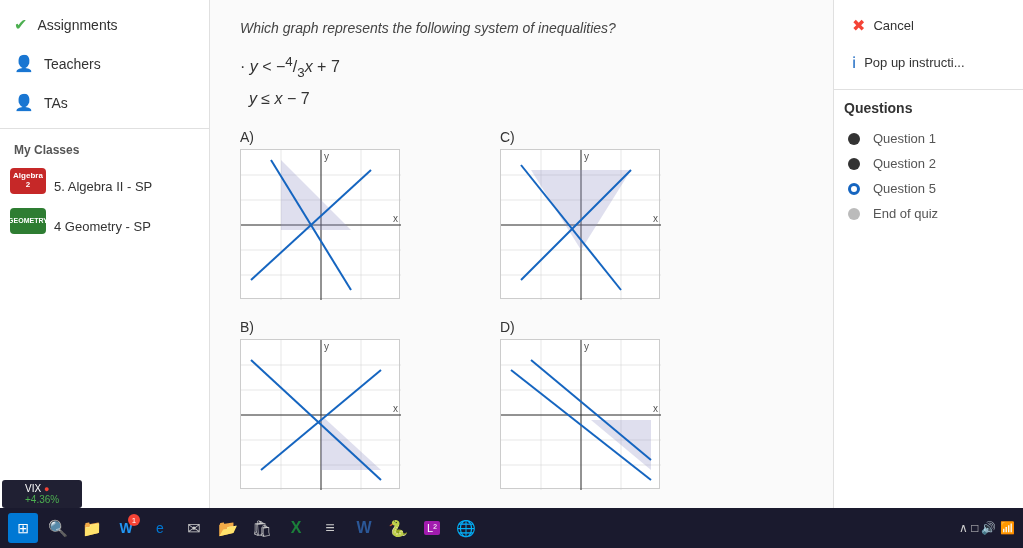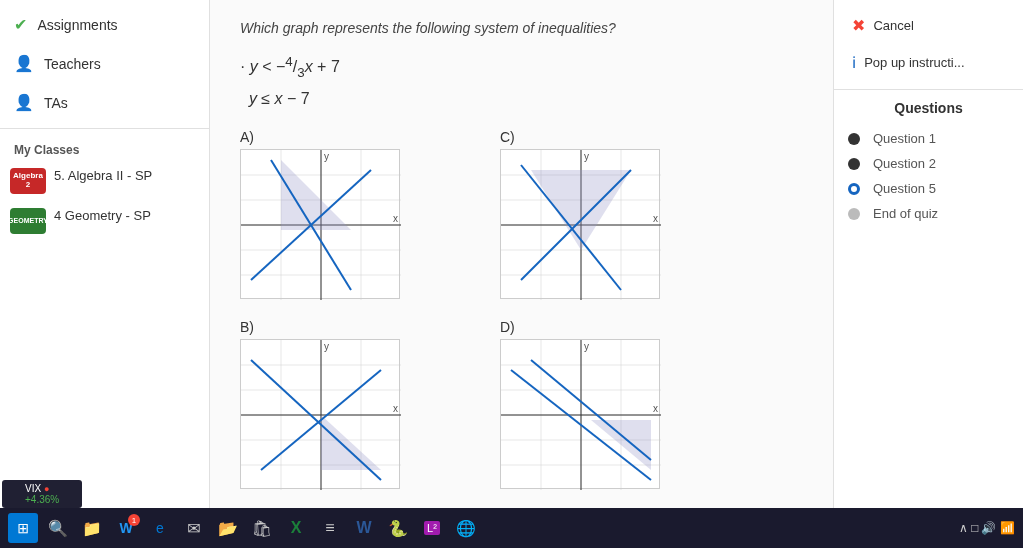--- a/index.html
+++ b/index.html
@@ -42,21 +42,21 @@
     .section-label {
       font-size: 12px;
       font-weight: 600;
       color: #555;
       padding: 8px 14px 4px;
       text-transform: none;
     }
 
     .class-item {
       display: flex;
-      align-items: flex-start;
+      align-items: flex-end;
       padding: 7px 10px;
       cursor: pointer;
       font-size: 13px;
       color: #333;
       gap: 8px;
     }
     .class-badge {
       width: 36px;
       height: 26px;
       border-radius: 4px;
@@ -148,21 +148,21 @@
       gap: 8px;
       padding: 6px 8px;
       border-radius: 4px;
       cursor: pointer;
       font-size: 13px;
       color: #333;
     }
     .cancel-icon { color: #f44336; font-size: 16px; }
     .info-icon { color: #1565c0; font-size: 16px; }
 
-    .questions-section { padding: 10px; text-align: center; }
+    .questions-section { padding: 10px; }
     .questions-title {
       font-size: 14px;
       font-weight: 600;
       color: #333;
       margin-bottom: 10px;
     }
     .question-list-item {
       display: flex;
       align-items: center;
       gap: 13px;

